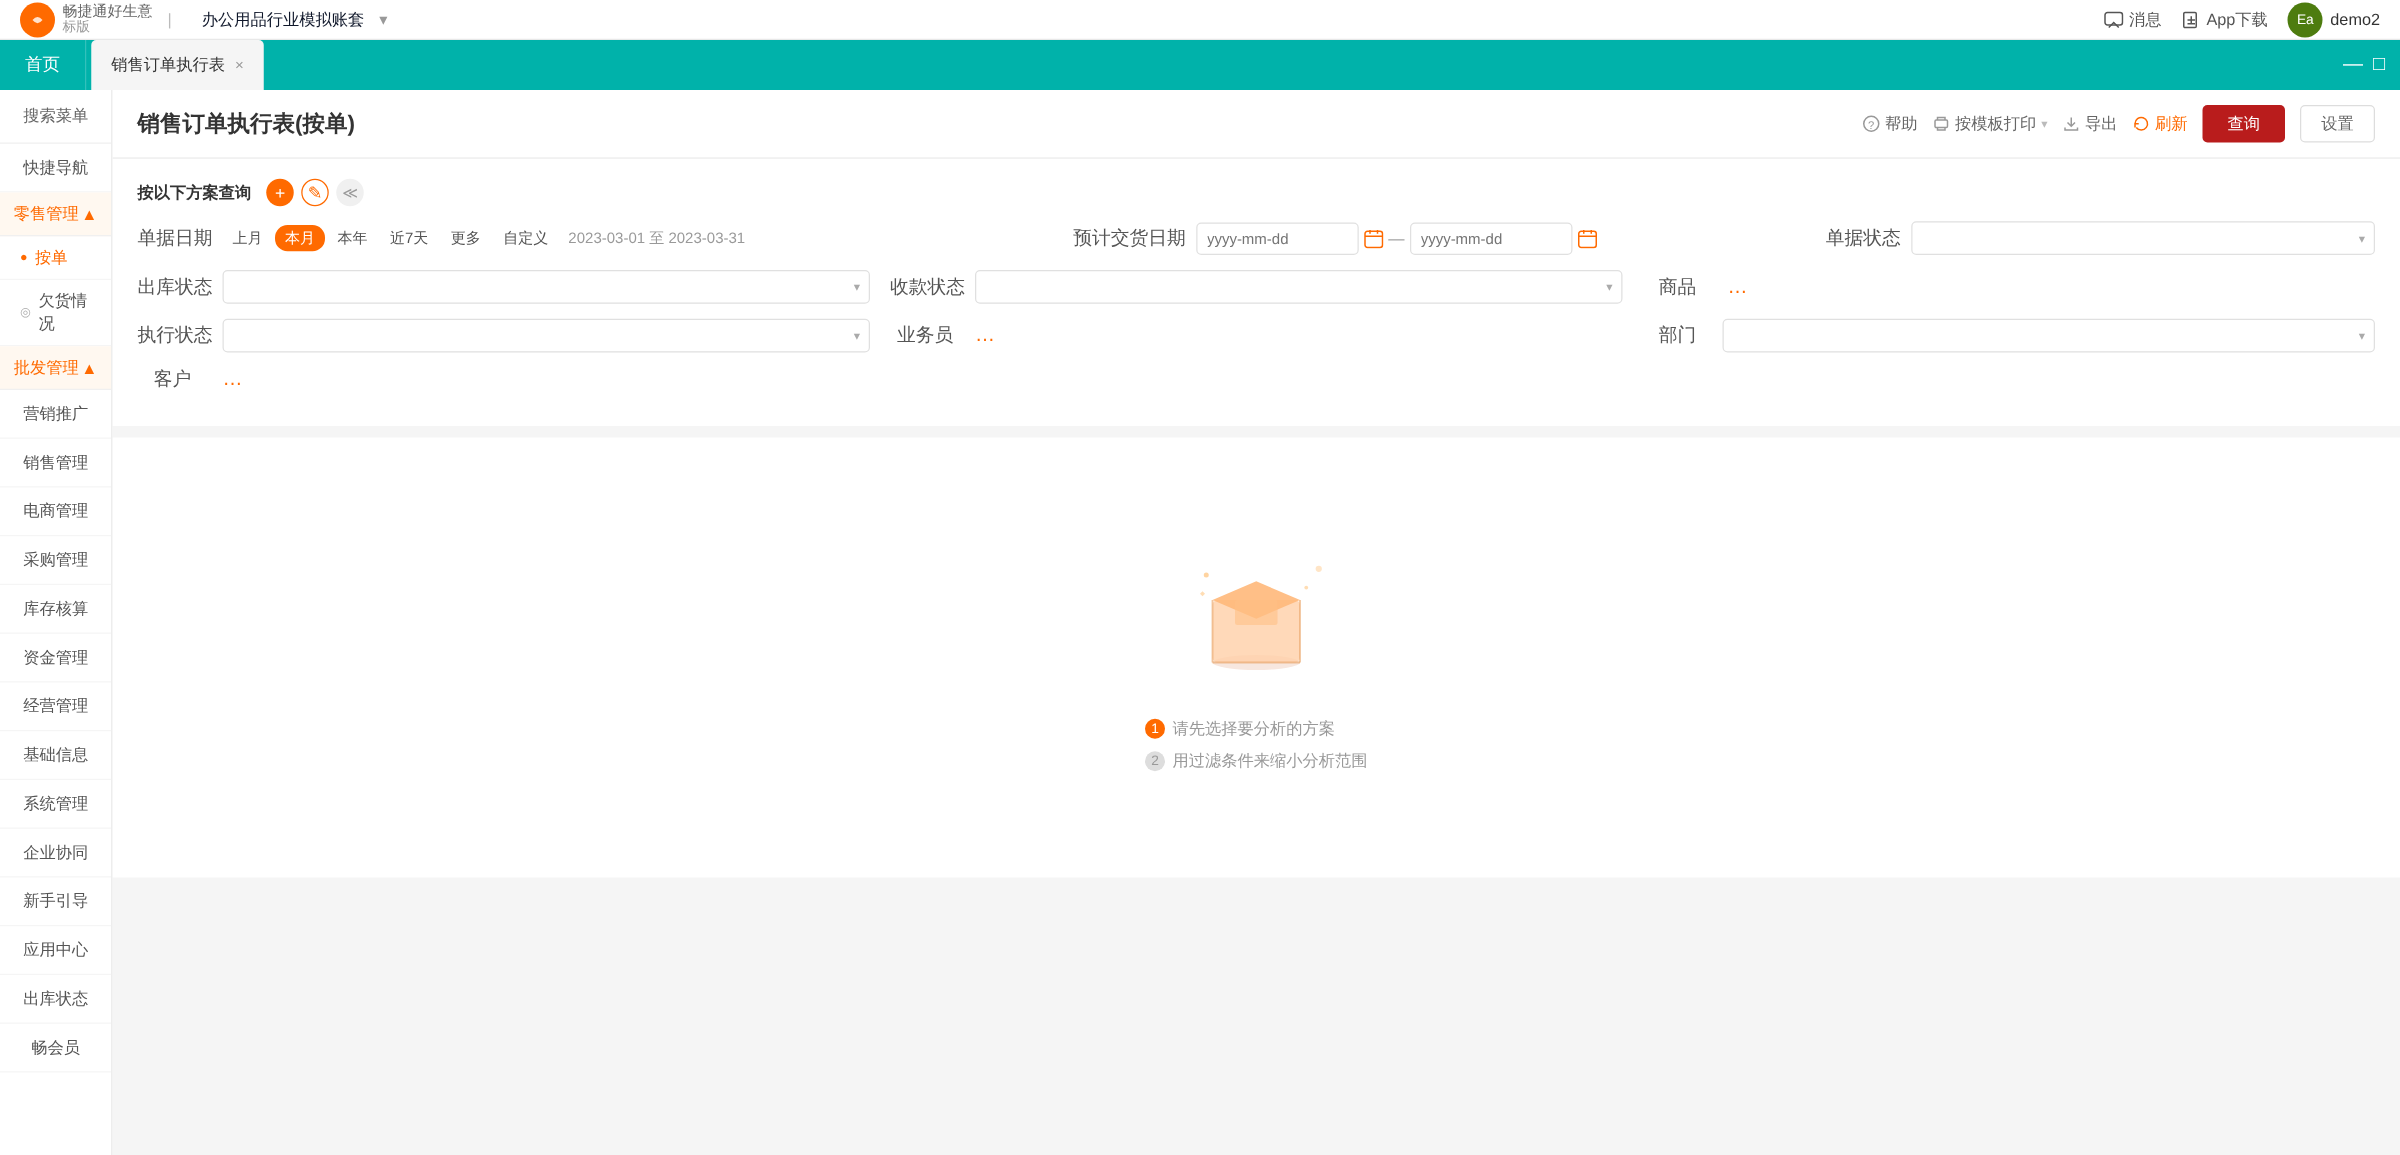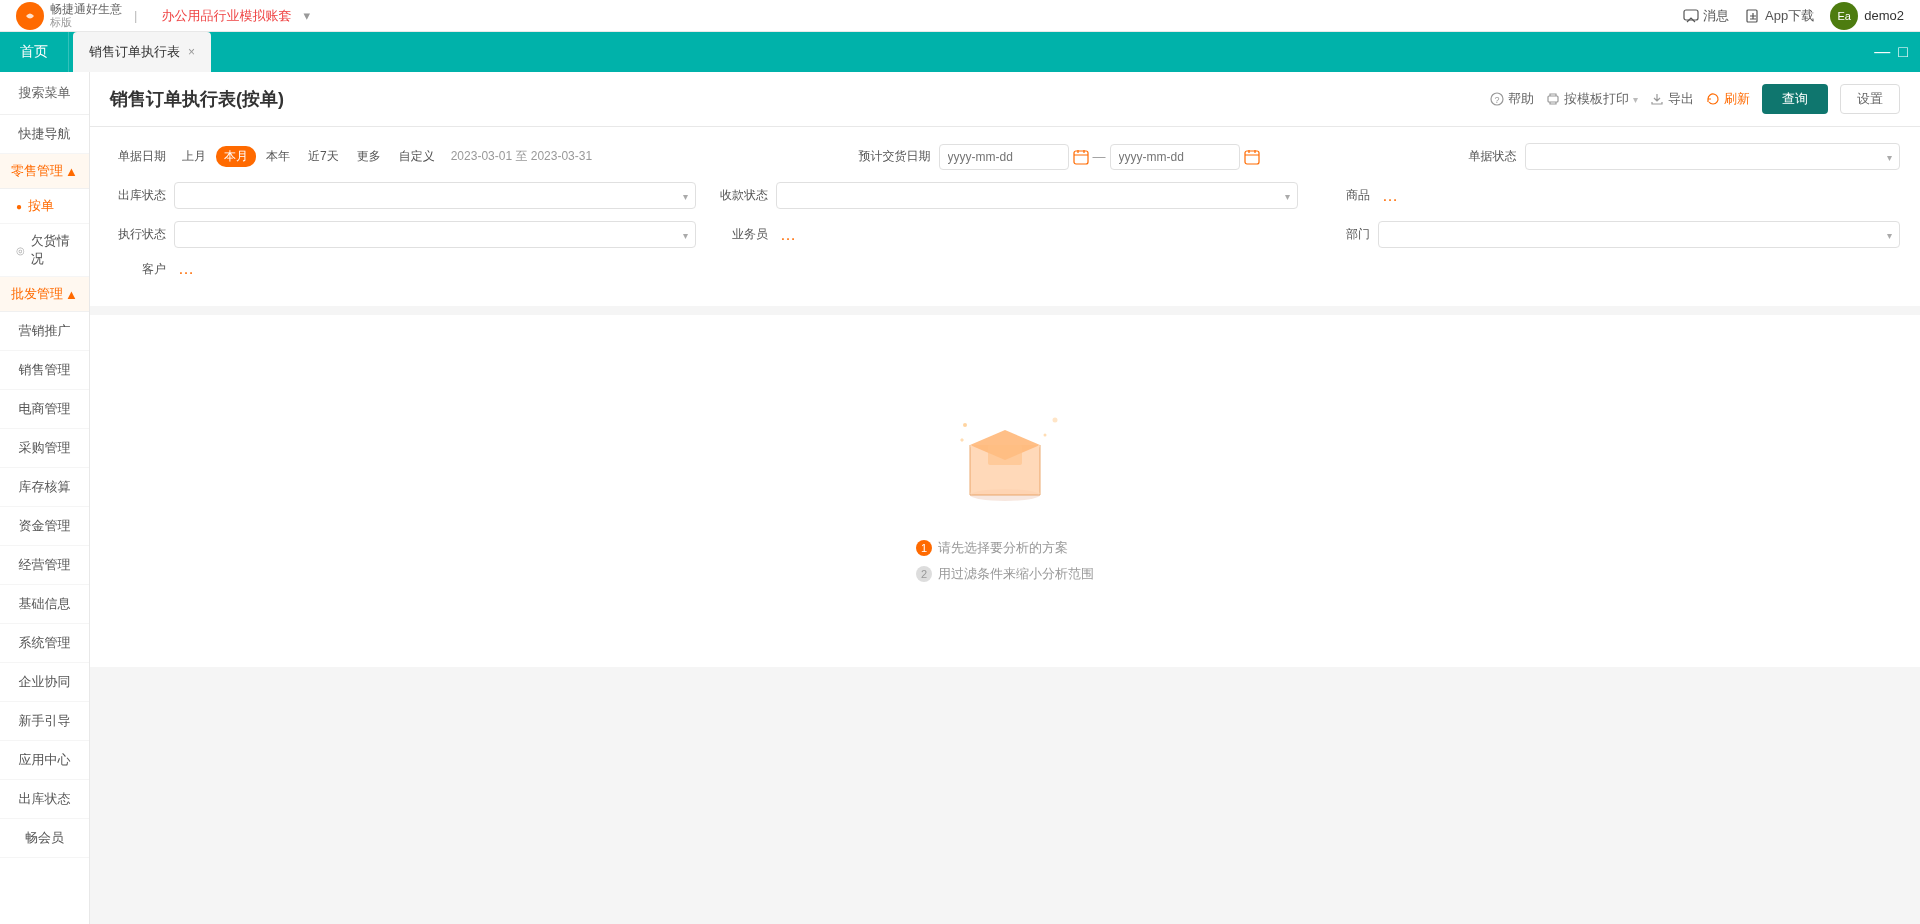--- a/index.html
+++ b/index.html
@@ -13,21 +13,21 @@
       align-items: center;
       padding: 0 16px;
       border-bottom: 1px solid #e8e8e8;
       justify-content: space-between;
       flex-shrink: 0;
     }
     .top-bar-left { display: flex; align-items: center; gap: 8px; }
     .logo-area { display: flex; align-items: center; gap: 6px; }
     .logo-icon { width: 28px; height: 28px; background: #ff6a00; border-radius: 50%; display: flex; align-items: center; justify-content: center; color: white; font-size: 12px; font-weight: bold; }
     .logo-text { font-size: 12px; color: #666; line-height: 1.2; }
-    .nav-path { font-size: 13px; color: #ef4444; margin-left: 12px; }
+    .nav-path { font-size: 13px; color: #0f172a; margin-left: 12px; }
     .nav-path-dropdown { color: #999; margin-left: 4px; cursor: pointer; }
     .top-bar-right { display: flex; align-items: center; gap: 16px; }
     .top-action { display: flex; align-items: center; gap: 4px; color: #555; font-size: 13px; cursor: pointer; }
     .user-avatar { width: 28px; height: 28px; background: #4d7c0f; border-radius: 50%; color: white; display: flex; align-items: center; justify-content: center; font-size: 11px; }
     .user-name { font-size: 13px; color: #333; }
 
     
     .tab-bar {
       height: 40px;
       background: #00b2aa;
@@ -136,21 +136,21 @@
       justify-content: space-between;
       border-bottom: 1px solid #e8e8e8;
     }
     .page-title { font-size: 18px; color: #333; font-weight: bold; }
     .page-actions { display: flex; align-items: center; gap: 12px; }
     .page-action-btn {
       display: flex; align-items: center; gap: 4px;
       color: #666; font-size: 13px; cursor: pointer; background: none; border: none;
     }
     .btn-primary {
-      background: #0f766e;
+      background: #b91c1c;
       color: white;
       border: none;
       padding: 6px 20px;
       border-radius: 4px;
       cursor: pointer;
       font-size: 13px;
     }
     .btn-secondary {
       background: #fff;
       color: #666;
@@ -186,21 +186,21 @@
     }
     .collapse-btn {
       width: 22px; height: 22px; border-radius: 50%;
       background: #f0f0f0; color: #999;
       display: flex; align-items: center; justify-content: center;
       font-size: 12px; cursor: pointer; border: none;
     }
 
     .filter-row { display: flex; align-items: center; gap: 16px; margin-bottom: 12px; flex-wrap: wrap; }
     .filter-item { display: flex; align-items: center; gap: 8px; flex: 1; min-width: 260px; }
-    .filter-label { color: #555; font-size: 12px; white-space: nowrap; min-width: 56px; text-align: right; }
+    .filter-label { color: #555; font-size: 15px; white-space: nowrap; min-width: 56px; text-align: center; }
     .filter-control { flex: 1; display: flex; align-items: center; position: relative; }
 
     .date-filter { display: flex; align-items: center; gap: 4px; flex: 1; }
     .date-tabs { display: flex; align-items: center; gap: 2px; }
     .date-tab {
       padding: 2px 8px; font-size: 12px; cursor: pointer; color: #555;
       border-radius: 2px;
     }
     .date-tab.active {
       background: #ff6a00; color: white; border-radius: 10px;
@@ -406,20 +406,30 @@
             </svg>
           <span style="color:#ff6a00;">刷新</span>
         </button>
         <button class="btn-primary">查询</button>
         <button class="btn-secondary">设置</button>
       </div>
     </div>
 
     <div class="filter-panel">
 
+      <div class="filter-panel-header">
+        <span class="filter-title">按以下方案查询</span>
+        <div class="filter-actions">
+          <button class="filter-icon-btn">+</button>
+          <button class="filter-icon-btn outline">✎</button>
+          <button class="collapse-btn">
+            <span>≪</span>
+          </button>
+        </div>
+      </div>
 
       <div class="filter-row">
 
         <div class="filter-item" style="flex:2.5;">
           <span class="filter-label">单据日期</span>
           <div class="filter-control">
             <div class="date-filter">
               <div class="date-tabs">
                 <span class="date-tab">上月</span>
                 <span class="date-tab active">本月</span>

